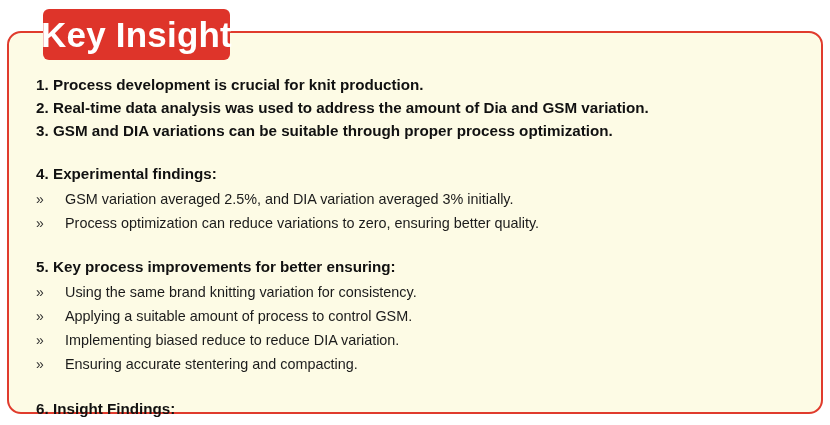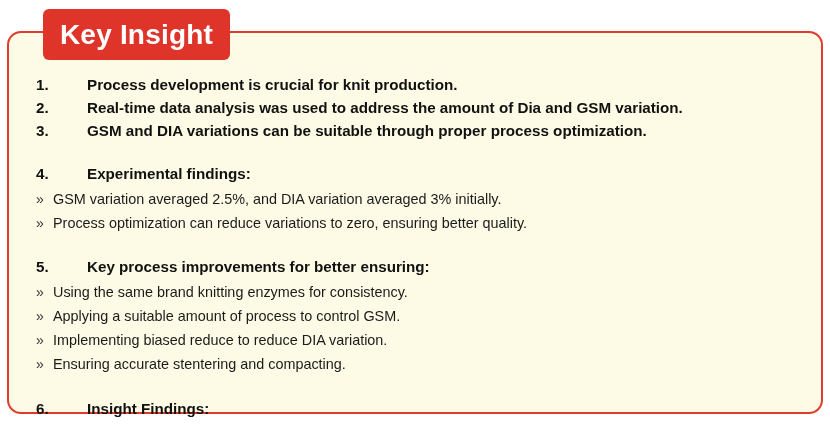--- a/index.html
+++ b/index.html
@@ -45,21 +45,21 @@
     box-sizing: border-box;
     background: #DE342A;
     border-radius: 6px;
     display: flex;
     align-items: center;
     justify-content: center;
     z-index: 5;
   }
   .badge-label {
     color: #ffffff;
-    font-size: 28px;
+    font-size: 35px;
     font-weight: bold;
     letter-spacing: 0.2px;
     line-height: 1;
     white-space: nowrap;
   }
 
   
   .content {
     position: absolute;
     left: 36px;
@@ -78,21 +78,20 @@
     line-height: 21px;
     margin: 0 0 2px 0;
   }
   .num-marker {
     width: 17px;
     flex: 0 0 17px;
     text-align: left;
   }
   .num-text {
     flex: 1 1 auto;
-    margin-left: 34px;
   }
 
   
   .group-head {
     display: flex;
     align-items: flex-start;
     font-size: 15.2px;
     font-weight: bold;
     color: #111111;
     line-height: 21px;
@@ -111,20 +110,21 @@
   }
   .bullet-marker {
     width: 17px;
     flex: 0 0 17px;
     color: #333333;
     font-size: 14px;
     text-align: left;
   }
   .bullet-text {
     flex: 1 1 auto;
+    margin-left: 12px;
   }
 
   
   .plain-line {
     font-size: 15px;
     font-weight: normal;
     color: #1b1b1b;
     line-height: 21px;
     margin: 0;
     padding-left: 1px;
@@ -176,21 +176,21 @@
     </div>
 
     <div class="block-gap-md"></div>
 
     <div class="group-head">
       <span class="num-marker">5.</span>
       <span class="num-text">Key process improvements for better ensuring:</span>
     </div>
     <div class="bullet-row">
       <span class="bullet-marker">»</span>
-      <span class="bullet-text">Using the same brand knitting enzymes for consistency.</span>
+      <span class="bullet-text">Using the same brand knitting variation for consistency.</span>
     </div>
     <div class="bullet-row">
       <span class="bullet-marker">»</span>
       <span class="bullet-text">Applying a suitable amount of process to control GSM.</span>
     </div>
     <div class="bullet-row">
       <span class="bullet-marker">»</span>
       <span class="bullet-text">Implementing biased reduce to reduce DIA variation.</span>
     </div>
     <div class="bullet-row">

